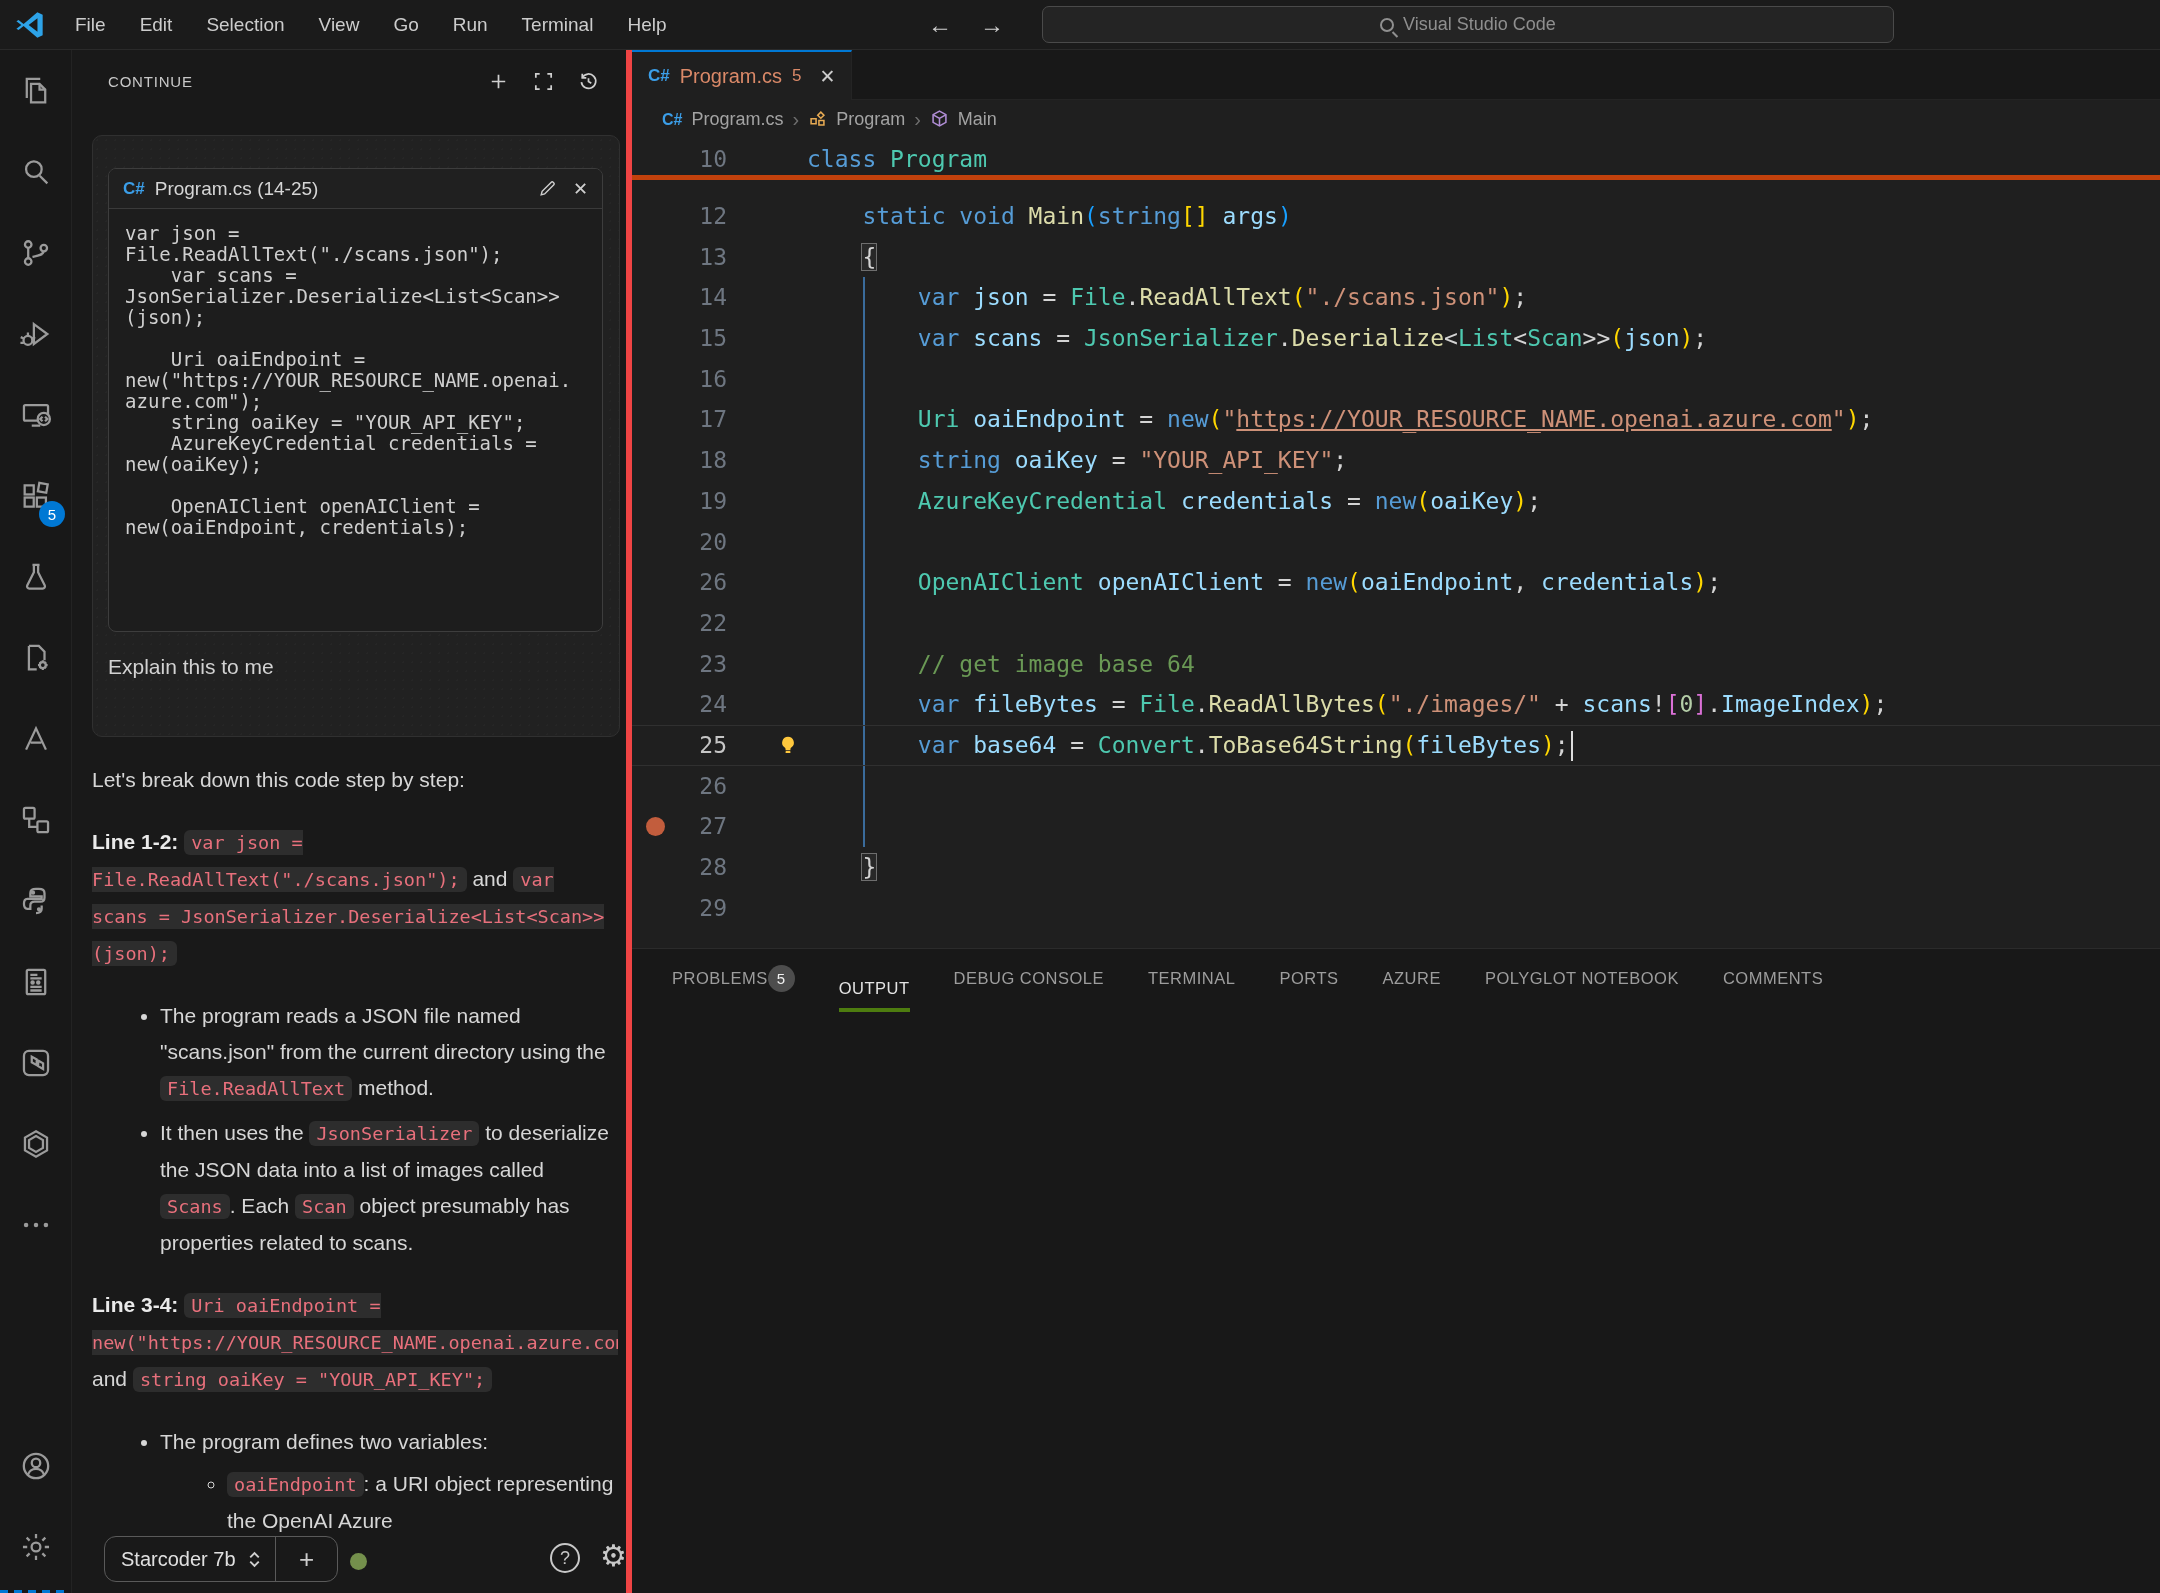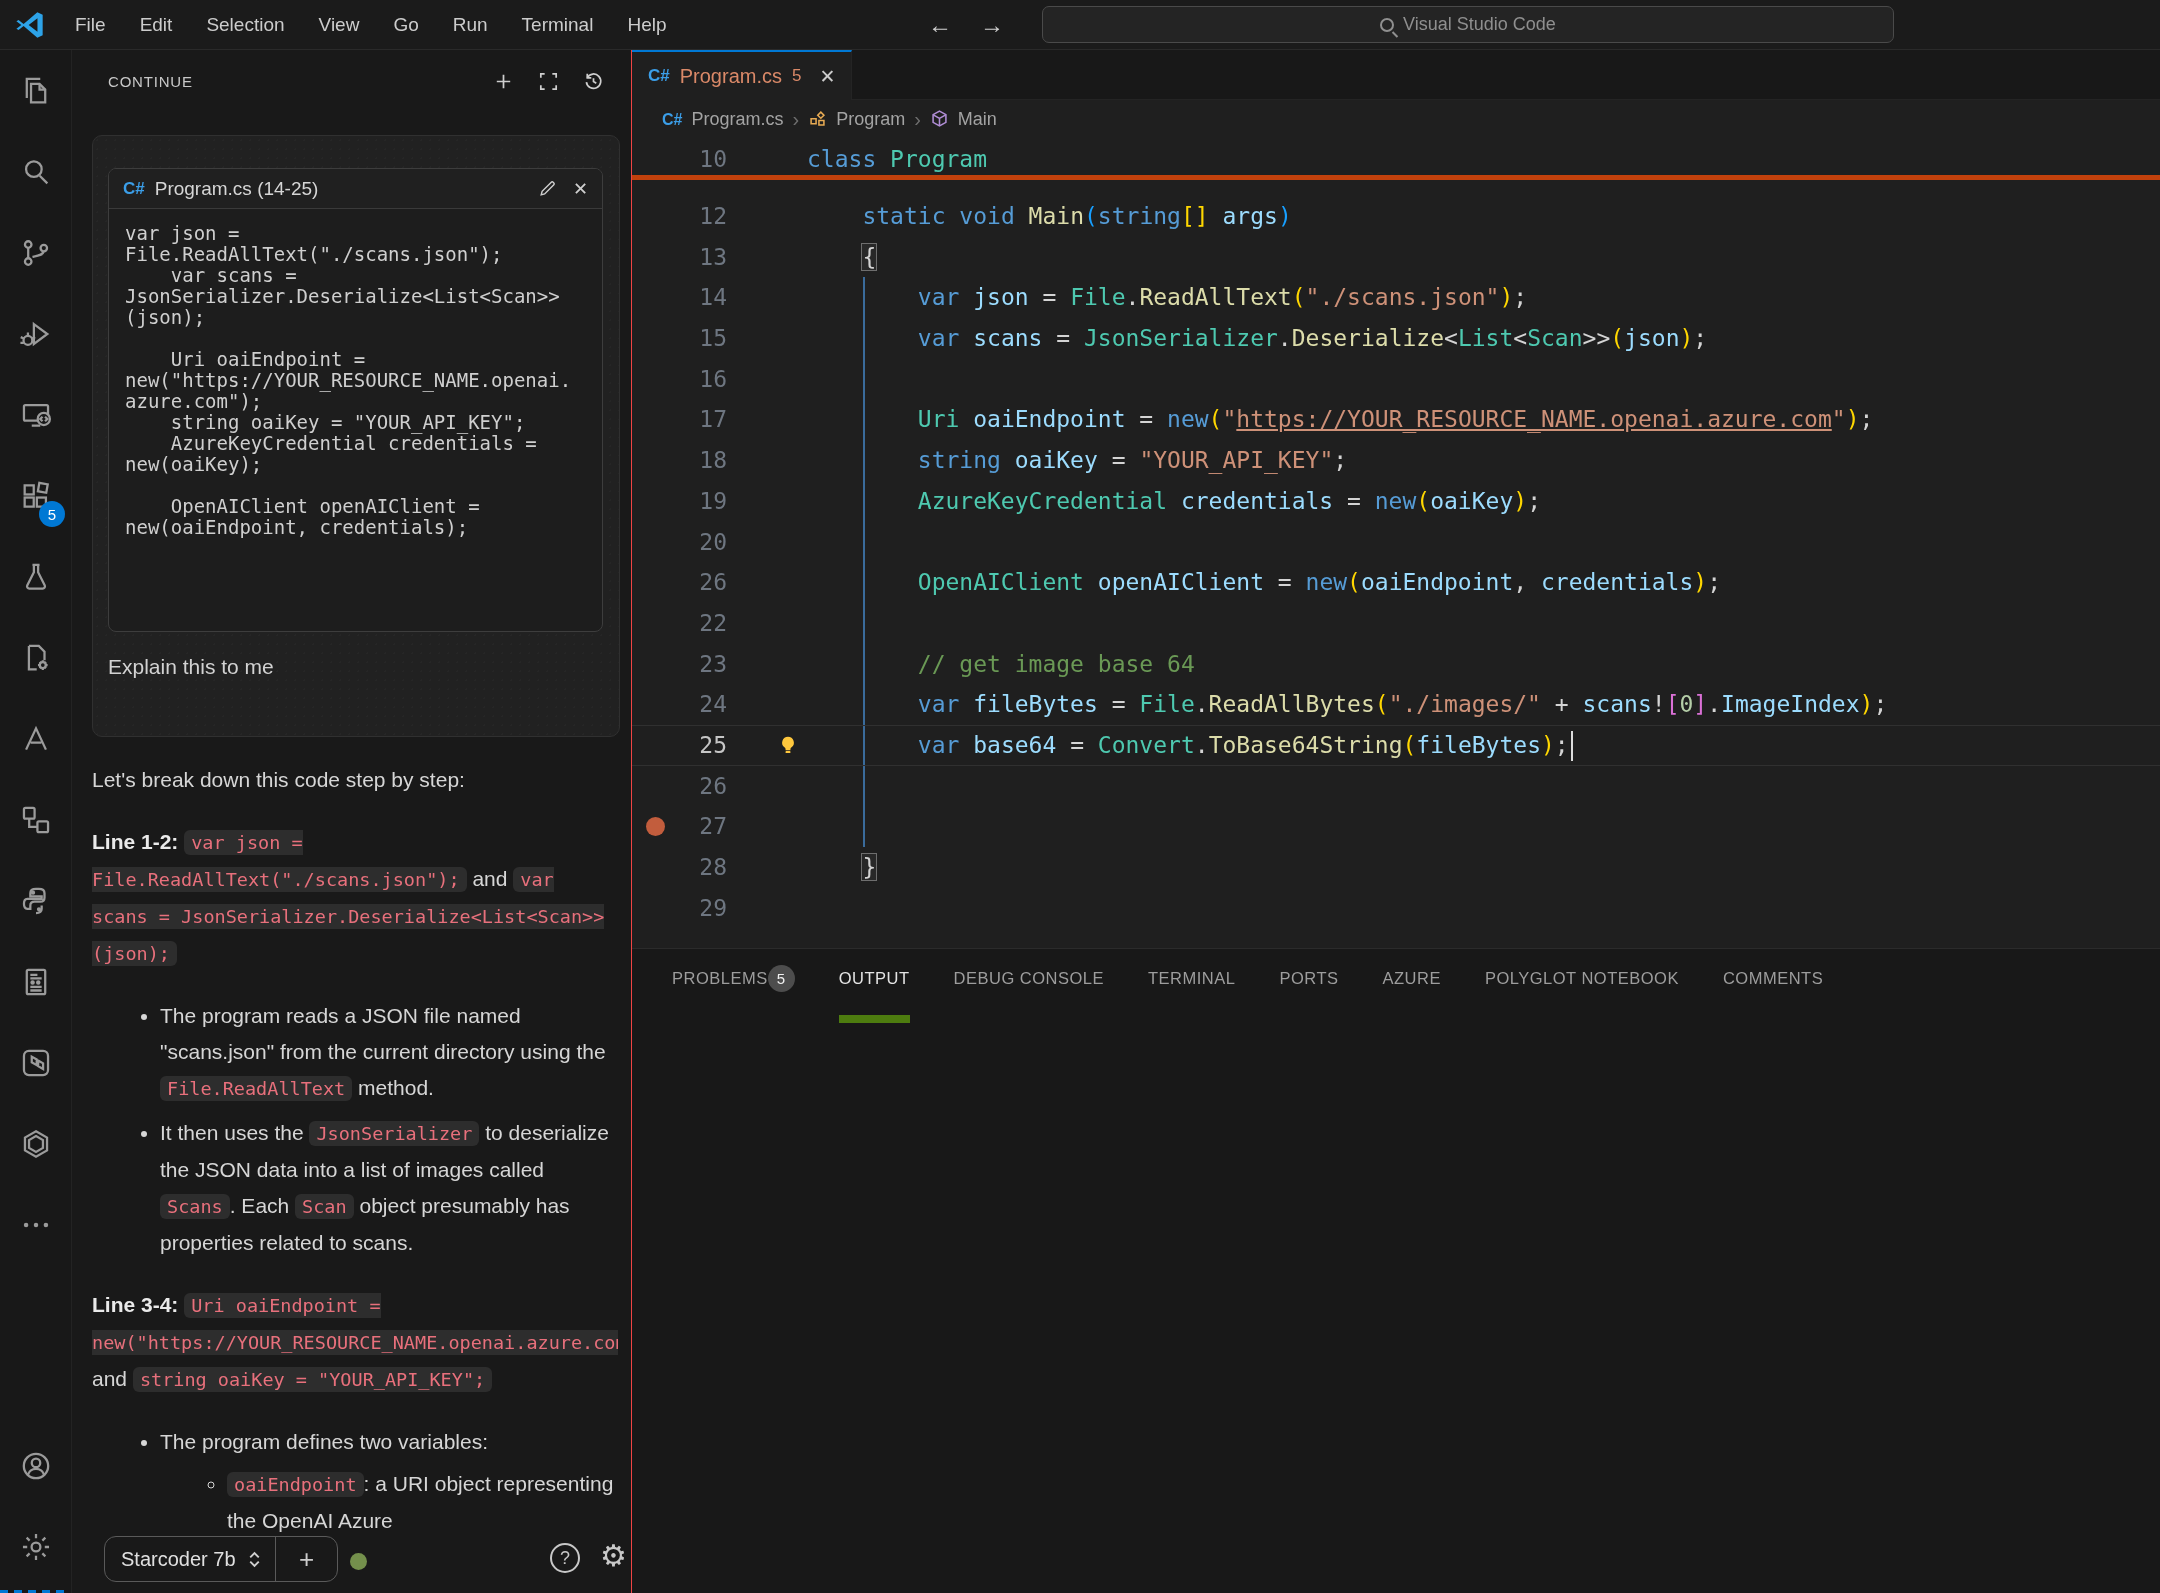--- a/index.html
+++ b/index.html
@@ -28,21 +28,21 @@
     color:#9b9b9b; position:relative; }
   .act-item svg { width:34px; height:34px; }
   .act-badge { position:absolute; right:7px; bottom:9px; min-width:26px; height:26px; border-radius:13px;
     background:#0078d4; color:#fff; font-size:15px; display:flex; align-items:center; justify-content:center; }
   #act-bottom { position:absolute; bottom:6px; left:0; width:72px; }
   #act-dash { position:absolute; left:0; bottom:0; width:64px; height:3px;
     background:repeating-linear-gradient(90deg,#0078d4 0 8px,transparent 8px 14px); }
 
   
   #sidebar { position:absolute; left:72px; top:50px; width:560px; bottom:0;
-    background:#191919; border-right:1px solid #ef4444; overflow:hidden; }
+    background:#191919; border-right:6px solid #ef4444; overflow:hidden; }
   #sb-head { position:absolute; left:0; top:0; right:0; height:62px; display:flex; align-items:center; }
   #sb-title { margin-left:36px; font-size:15px; letter-spacing:.8px; color:#c8c8c8; }
   #sb-head-icons { position:absolute; right:26px; display:flex; gap:22px; color:#cfcfcf; align-items:center; }
   #sb-head-icons svg { width:23px; height:23px; }
 
   #outercard { position:absolute; left:20px; top:85px; width:528px; height:602px;
     background:#212121; border:1px solid #303030; border-radius:10px;
     background-image:radial-gradient(#262626 1px, transparent 1px); background-size:9px 9px; }
   #codecard { position:absolute; left:15px; top:32px; width:495px; height:464px;
     background:#1d1d1d; border:1px solid #3d3d3d; border-radius:8px; overflow:hidden; }
@@ -112,21 +112,21 @@
   .bulb { position:absolute; left:146px; top:10px; width:20px; height:20px; }
   .caret { display:inline-block; width:2.5px; height:30px; background:#dcdcdc;
     vertical-align:middle; margin-left:2px; }
   #guide { position:absolute; left:231px; top:138px; width:1.5px; height:570px; background:#3f79b2; opacity:.85; }
 
   
   #panel { position:absolute; left:0; right:0; top:898px; bottom:0; background:#181818;
     border-top:1px solid #2b2b2b; }
   #ptabs { height:58px; display:flex; align-items:center; padding-left:40px; gap:44px; }
   .ptab { font-size:16.5px; letter-spacing:.5px; color:#9d9d9d; display:flex; align-items:center; }
-  .ptab.active .plabel { color:#e4e4e4; border-bottom:8px solid #4d7c0f; padding-bottom:27px; margin-bottom:-11px;margin-top:24px; }
+  .ptab.active .plabel { color:#e4e4e4; border-bottom:4px solid #4d7c0f; padding-bottom:10px; margin-bottom:-11px;margin-top:24px; }
   .pbadge { min-width:27px; height:27px; border-radius:14px; background:#4d4d4d; color:#f0f0f0;
     font-size:15px; display:flex; align-items:center; justify-content:center; }
 </style>
 </head>
 <body>
 
 <div id="titlebar">
   <svg id="logo" viewBox="0 0 24 24">
     <path d="M17.5 2.5L7.2 11.2 3.4 8.3 1.8 9.1 5.5 12 1.8 14.9l1.6.8 3.8-2.9 10.3 8.7 4-1.9V4.4zM17.6 6.9v10.2L11 12z" fill="#2da3e8"></path>
   </svg>

